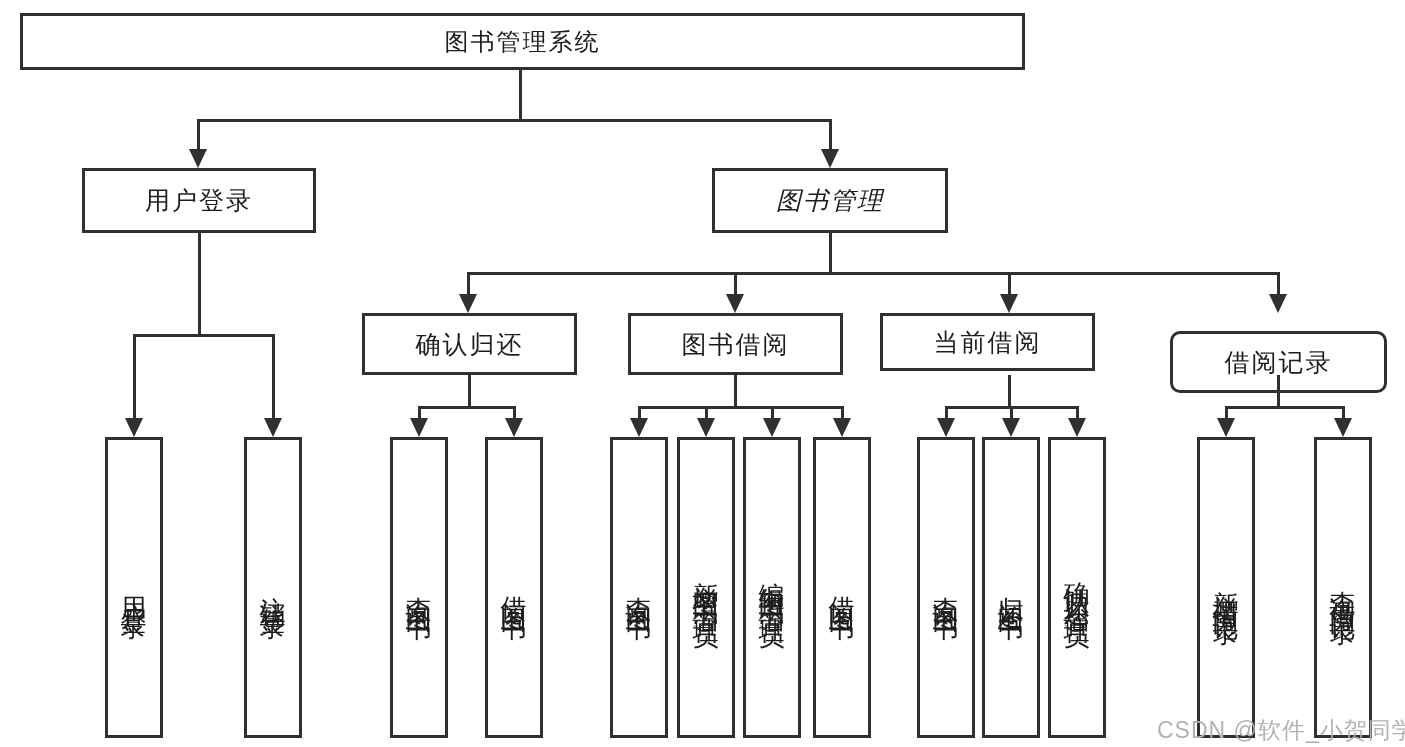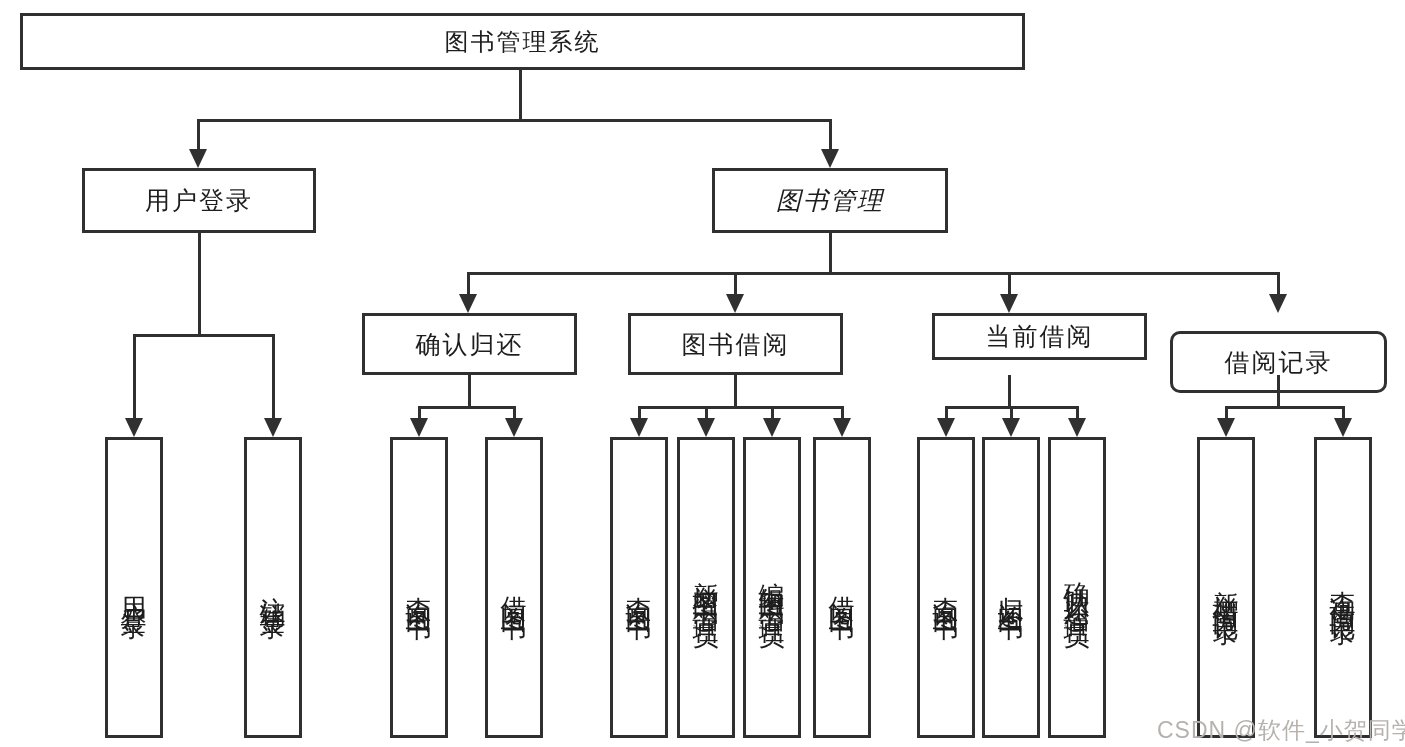--- a/index.html
+++ b/index.html
@@ -94,21 +94,21 @@
   <div class="ar" style="left:459px;top:294px;"></div>
   <div class="vl" style="left:734px;top:272px;height:25px;"></div>
   <div class="ar" style="left:726px;top:294px;"></div>
   <div class="vl" style="left:1008px;top:272px;height:25px;"></div>
   <div class="ar" style="left:1000px;top:294px;"></div>
   <div class="vl" style="left:1277px;top:272px;height:25px;"></div>
   <div class="ar" style="left:1269px;top:294px;"></div>
 
   <div class="hbox" style="left:362px;top:313px;width:215px;height:62px;">确认归还</div>
   <div class="hbox" style="left:628px;top:313px;width:215px;height:62px;">图书借阅</div>
-  <div class="hbox" style="left:932px;top:313px;width:215px;height:47px;">当前借阅</div>
+  <div class="hbox" style="left:880px;top:313px;width:215px;height:58px;">当前借阅</div>
   <div class="hbox" style="left:1170px;top:331px;width:217px;height:62px;border-radius:10px;">借阅记录</div>
 
   <div class="vl" style="left:468px;top:375px;height:34px;"></div>
   <div class="hl" style="left:418px;top:406px;width:98px;"></div>
   <div class="vl" style="left:418px;top:406px;height:16px;"></div>
   <div class="ar" style="left:410px;top:418px;"></div>
   <div class="vl" style="left:513px;top:406px;height:16px;"></div>
   <div class="ar" style="left:505px;top:418px;"></div>
 
   <div class="vl" style="left:734px;top:375px;height:34px;"></div>

